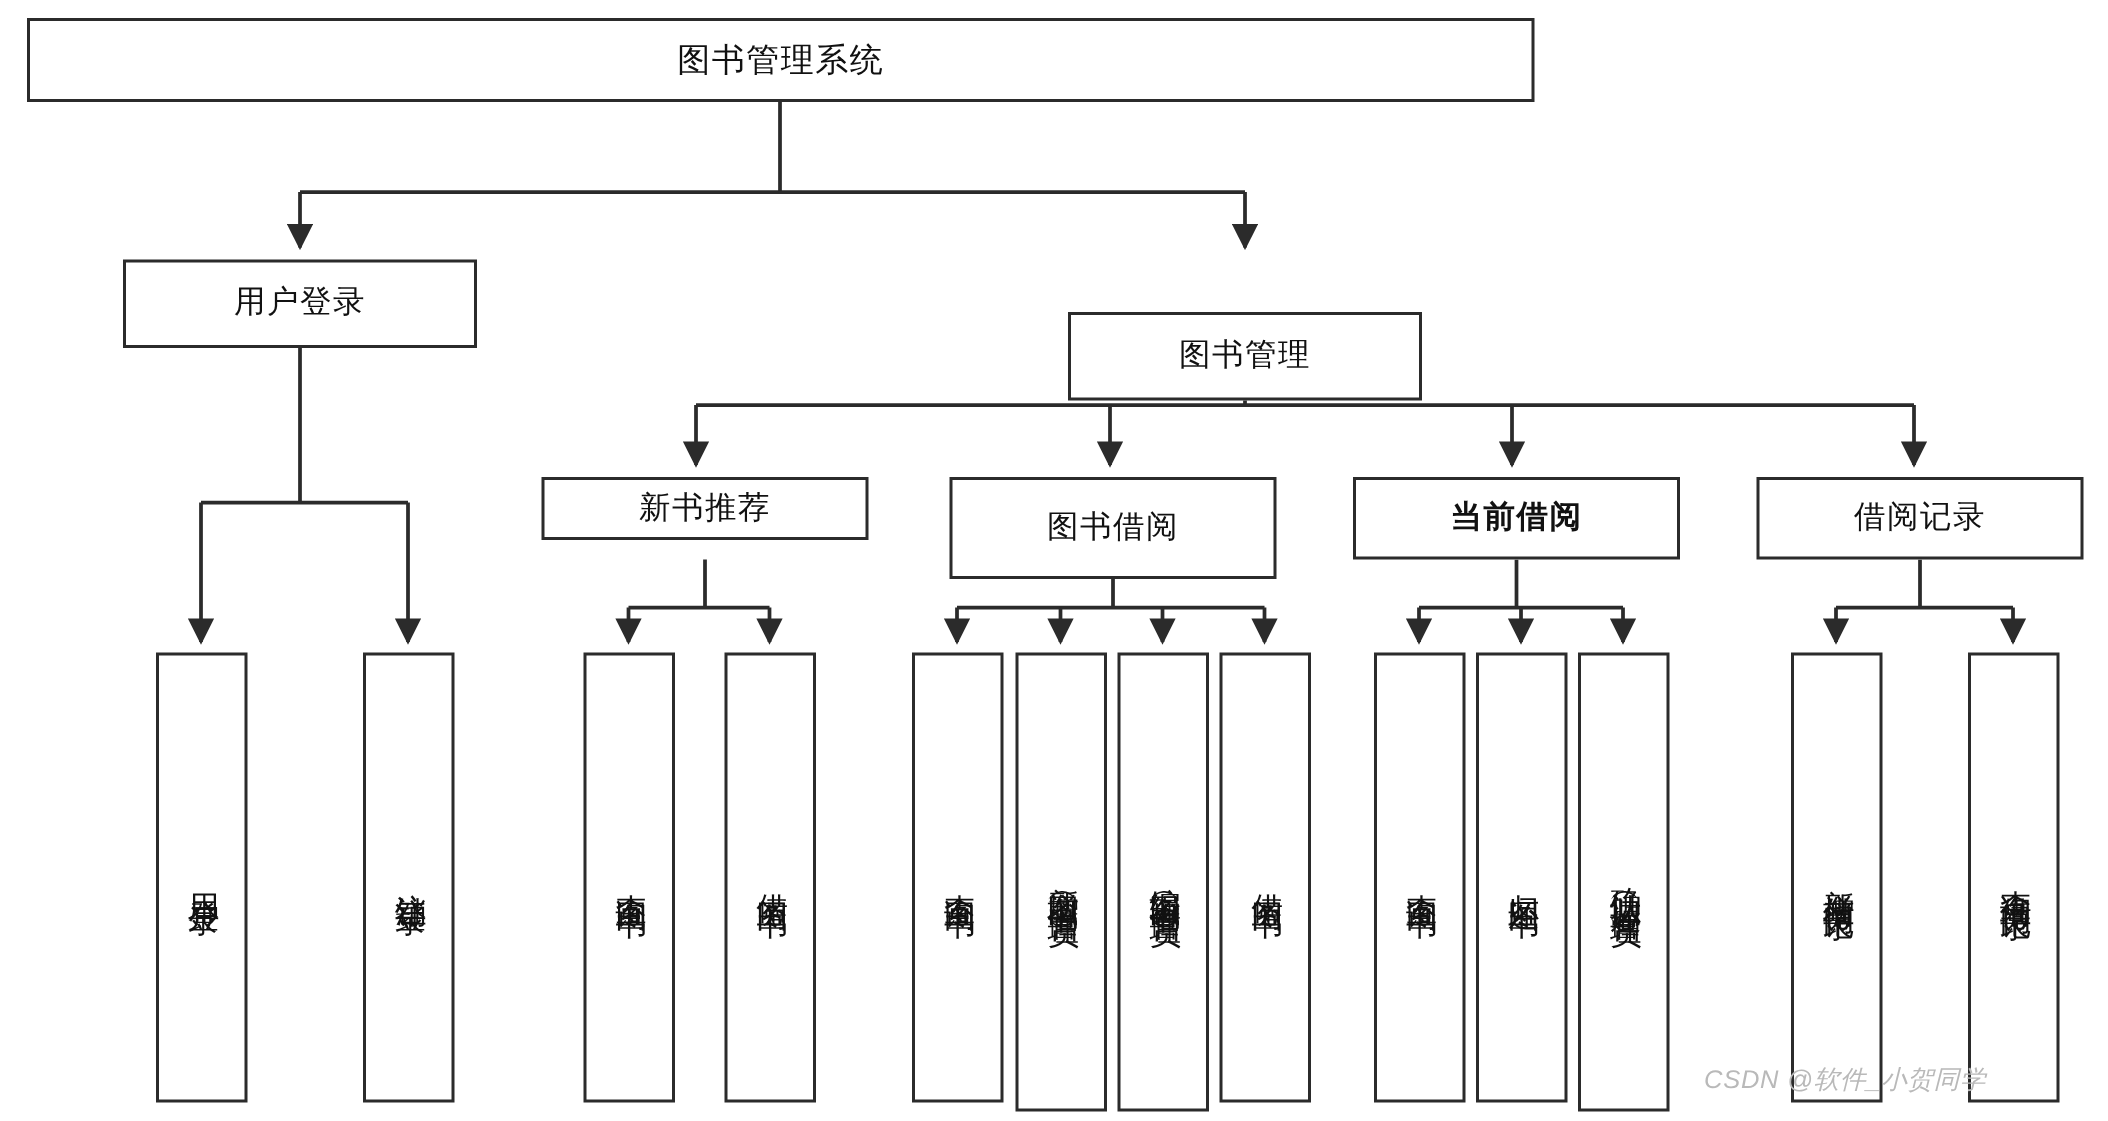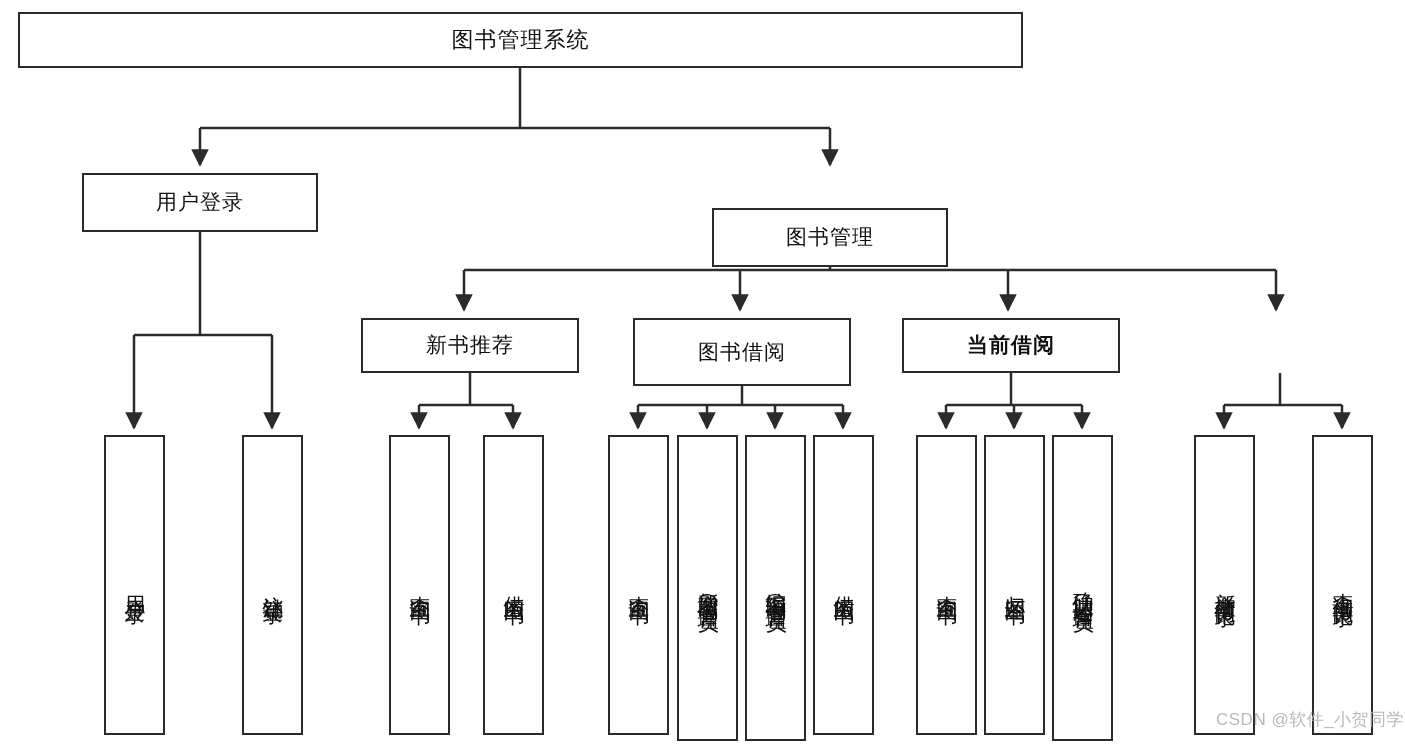--- a/index.html
+++ b/index.html
@@ -126,28 +126,31 @@
     <span>图书管理系统</span>
   </div>
 
   <div class="node h" style="left:82px; top:173px; width:236px; height:59px;">
     <span>用户登录</span>
   </div>
   <div class="node h" style="left:712px; top:173px; width:236px; height:59px;margin-top:35px;">
     <span>图书管理</span>
   </div>
 
-  <div class="node h" style="left:361px; top:318px; width:218px; height:55px;">
+  <div class="node h" style="left:361px; top:318px; width:218px; height:42px;">
     <span>新书推荐</span>
   </div>
   <div class="node h" style="left:633px; top:318px; width:218px; height:68px;">
     <span>图书借阅</span>
   </div>
   <div class="node h" style="left:902px; top:318px; width:218px; height:55px;font-weight:bold;">
     <span>当前借阅</span>
+  </div>
+  <div class="node h" style="left:1171px; top:318px; width:218px; height:55px;">
+    <span>借阅记录</span>
   </div>
 
   <div class="node v" style="left:104px; top:435px; width:61px; height:300px;">
     <span class="vtext">用户登录</span>
   </div>
   <div class="node v" style="left:242px; top:435px; width:61px; height:300px;">
     <span class="vtext">注销登录</span>
   </div>
 
   <div class="node v" style="left:389px; top:435px; width:61px; height:300px;">
@@ -180,17 +183,17 @@
     <span class="vtext">确认归还（管理员）</span>
   </div>
 
   <div class="node v" style="left:1194px; top:435px; width:61px; height:300px;">
     <span class="vtext">新增借阅记录</span>
   </div>
   <div class="node v" style="left:1312px; top:435px; width:61px; height:300px;">
     <span class="vtext">查询借阅记录</span>
   </div>
 
-  <div class="watermark" style="left:1216px; top:708px;">
+  <div class="watermark" style="left:1136px; top:708px;font-style:italic;">
     <span>CSDN @软件_小贺同学</span>
   </div>
 
 </div>
 
 </body></html>

